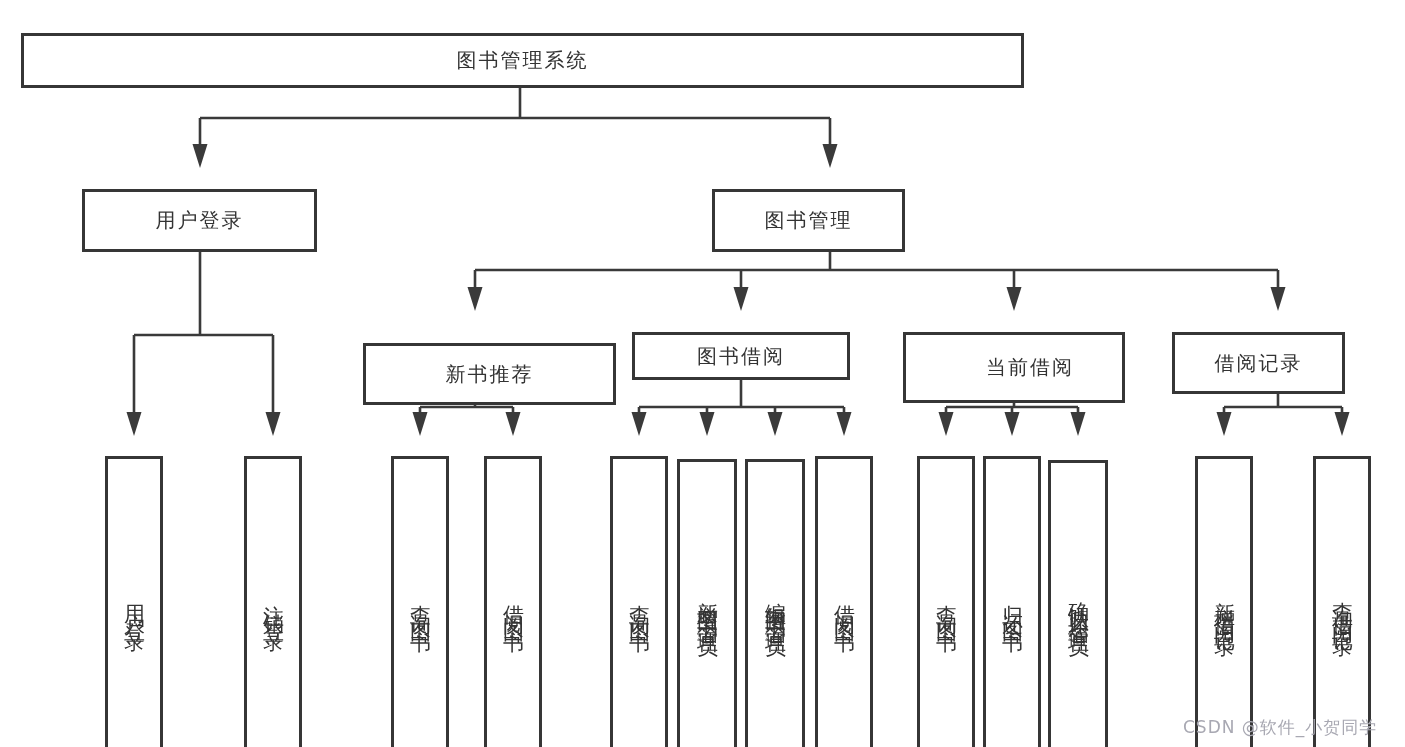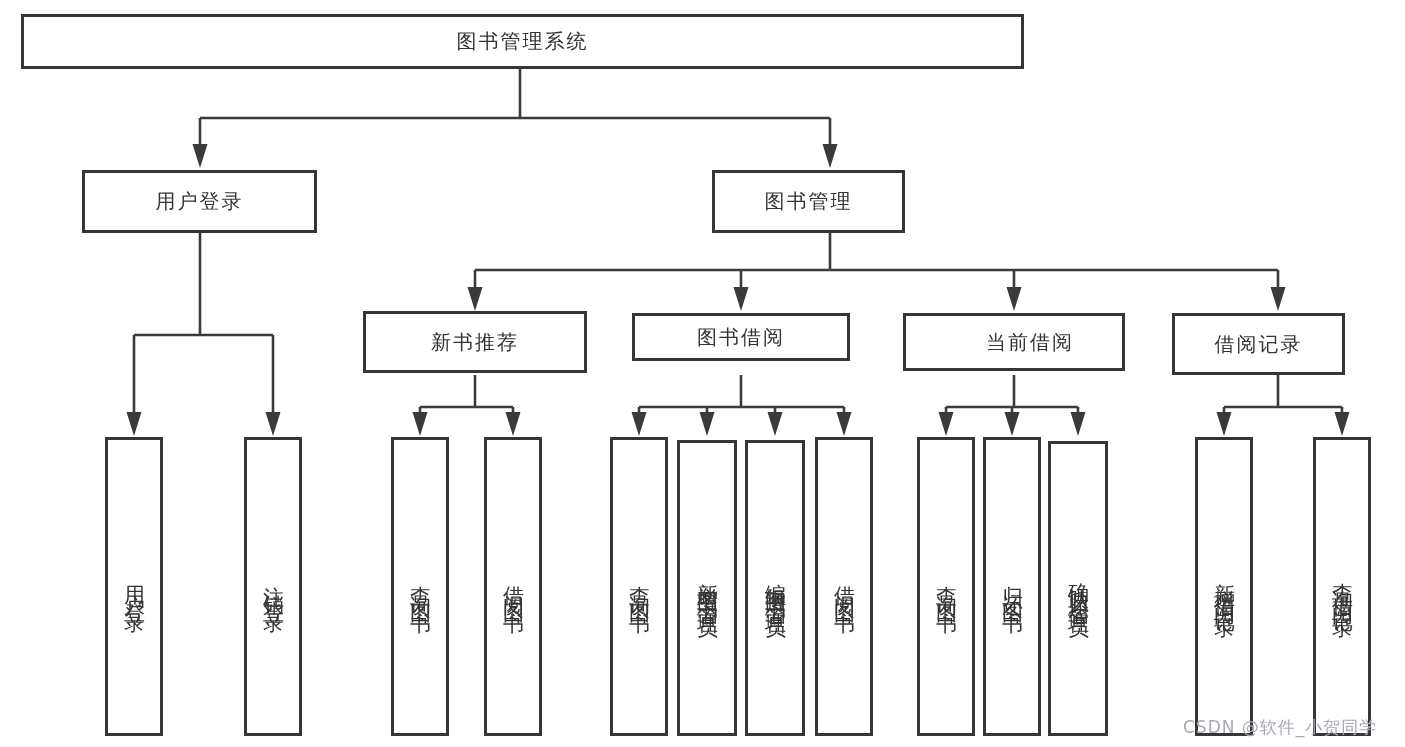--- a/index.html
+++ b/index.html
@@ -32,20 +32,21 @@
   .node{
     position:absolute;
     box-sizing:border-box;
     background:var(--box_fill,#fff);
     border:3px solid var(--box_border,#363636);
     color:var(--text,#333);
     display:flex;
     align-items:center;
     justify-content:center;
     text-align:center;
+    margin-top:19px;
   }
   .h{
     font-size:20px;
     letter-spacing:2px;
     white-space:nowrap;
   }
   .v{
     writing-mode:vertical-rl;
     text-orientation:mixed;
     font-size:21px;
@@ -115,23 +116,23 @@
       <polygon class="ahead" points="1216.5,412 1231.5,412 1224,436"></polygon>
       <polygon class="ahead" points="1334.5,412 1349.5,412 1342,436"></polygon>
     </g>
   </svg>
 
   <div class="node h" style="left:21px;top:14px;width:1003px;height:55px;">图书管理系统</div>
 
   <div class="node h" style="left:82px;top:170px;width:235px;height:63px;">用户登录</div>
   <div class="node h" style="left:712px;top:170px;width:193px;height:63px;">图书管理</div>
 
-  <div class="node h" style="left:363px;top:311px;width:224px;height:62px;">新书推荐</div>
+  <div class="node h" style="left:363px;top:324px;width:253px;height:62px;">新书推荐</div>
   <div class="node h" style="left:632px;top:313px;width:218px;height:48px;">图书借阅</div>
-  <div class="node h" style="left:903px;top:313px;width:222px;height:58px;padding-left:32px;">当前借阅</div>
+  <div class="node h" style="left:903px;top:313px;width:222px;height:71px;padding-left:32px;">当前借阅</div>
   <div class="node h" style="left:1172px;top:313px;width:173px;height:62px;">借阅记录</div>
 
   <div class="node v" style="left:105px;top:437px;width:58px;height:299px;">用户登录</div>
   <div class="node v" style="left:244px;top:437px;width:58px;height:299px;">注销登录</div>
 
   <div class="node v" style="left:391px;top:437px;width:58px;height:299px;">查询图书</div>
   <div class="node v" style="left:484px;top:437px;width:58px;height:299px;">借阅图书</div>
 
   <div class="node v" style="left:610px;top:437px;width:58px;height:299px;">查询图书</div>
   <div class="node v" style="left:677px;top:440px;width:60px;height:296px;letter-spacing:5px;">新增图书（管理员）</div>

